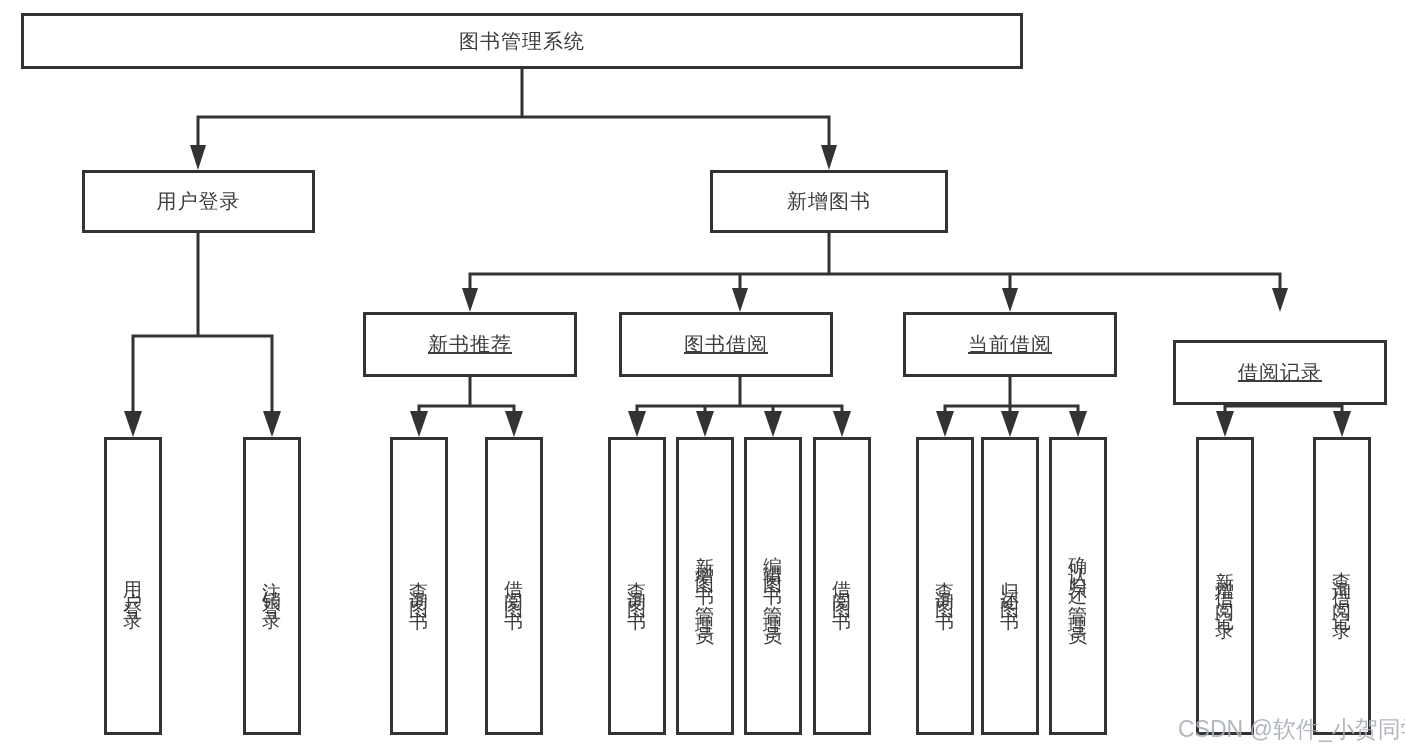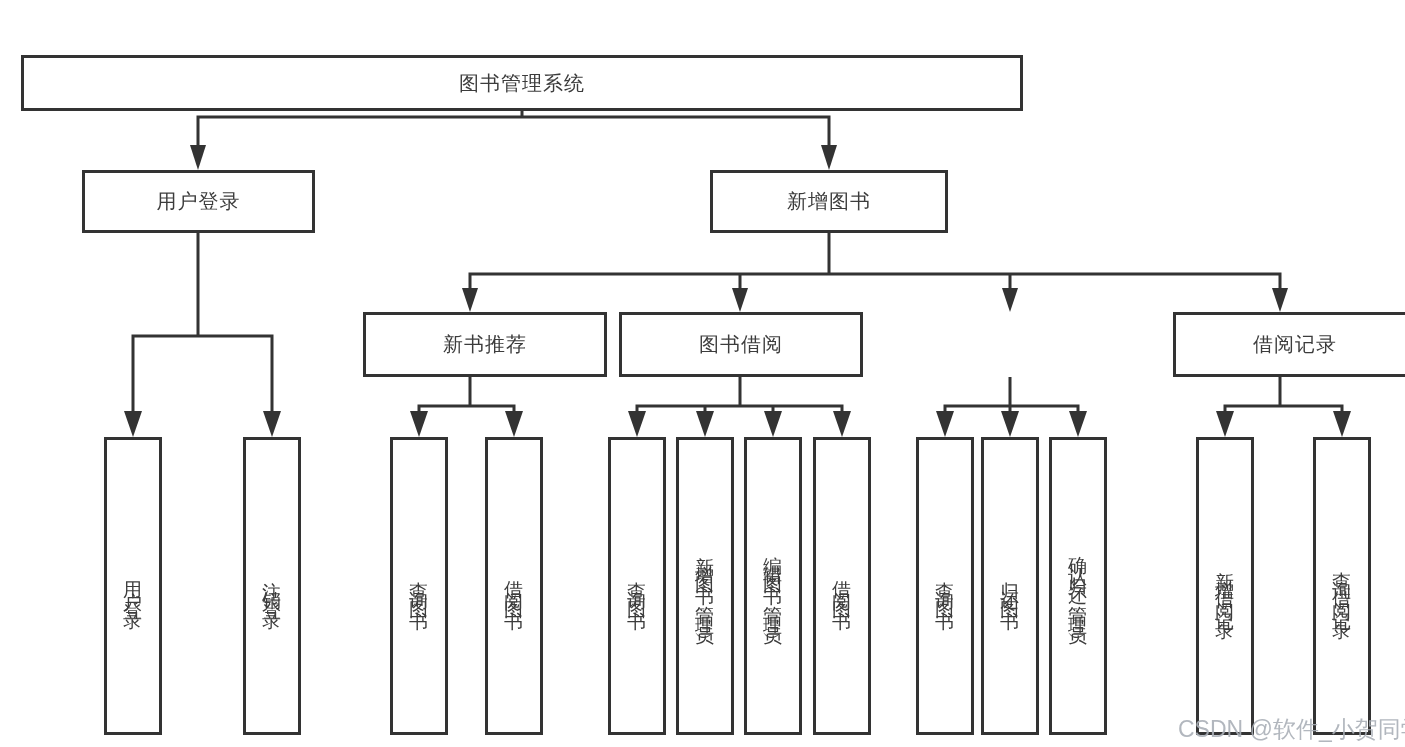--- a/index.html
+++ b/index.html
@@ -37,30 +37,30 @@
     white-space: nowrap;
   }
   .node.v span {
     writing-mode: vertical-rl;
     text-orientation: upright;
     font-size: 19px;
     letter-spacing: 10px;
     line-height: 1;
   }
   
-  .root  { left: 21px;  top: 13px;  width: 1002px; height: 56px; margin-top: 42px; }
+  .root  { left: 21px;  top: 13px;  width: 1002px; height: 56px; }
   
   .l2a   { left: 82px;  top: 170px; width: 233px;  height: 63px; }
   .l2b   { left: 710px; top: 170px; width: 238px;  height: 63px; }
   
-  .l3    { top: 312px;  height: 65px; width: 244px; }
+  .l3    { top: 312px;  height: 65px; width: 214px; text-decoration: underline; }
   .l3a   { left: 363px; }
   .l3b   { left: 619px; }
   .l3c   { left: 903px; }
-  .l3d   { left: 1173px; }
+  .l3d   { left: 1173px; margin-top: 28px; }
   
   .leaf  { top: 437px; height: 298px; width: 58px; }
   .g1a { left: 104px; }  .g1b { left: 243px; }
   .g2a { left: 390px; }  .g2b { left: 485px; }
   .g3a { left: 608px; }  .g3b { left: 676px; }  .g3c { left: 744px; }  .g3d { left: 813px; }
   .g4a { left: 916px; }  .g4b { left: 981px; }  .g4c { left: 1049px; }
   .g5a { left: 1196px; } .g5b { left: 1313px; }
   .watermark {
     position: absolute;
     left: 1178px;
@@ -128,20 +128,23 @@
   <div class="node h l2b">
     <span>新增图书</span>
   </div>
 
   <div class="node h l3 l3a">
     <span>新书推荐</span>
   </div>
   <div class="node h l3 l3b">
     <span>图书借阅</span>
   </div>
+  <div class="node h l3 l3c">
+    <span>当前借阅</span>
+  </div>
   <div class="node h l3 l3d">
     <span>借阅记录</span>
   </div>
 
   <div class="node v leaf g1a">
     <span>用户登录</span>
   </div>
   <div class="node v leaf g1b">
     <span>注销登录</span>
   </div>

